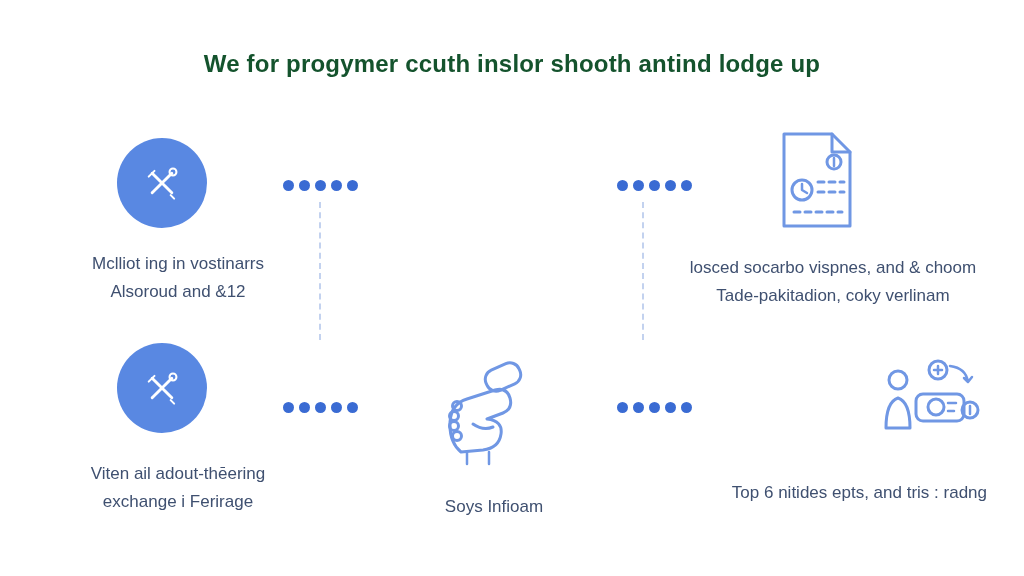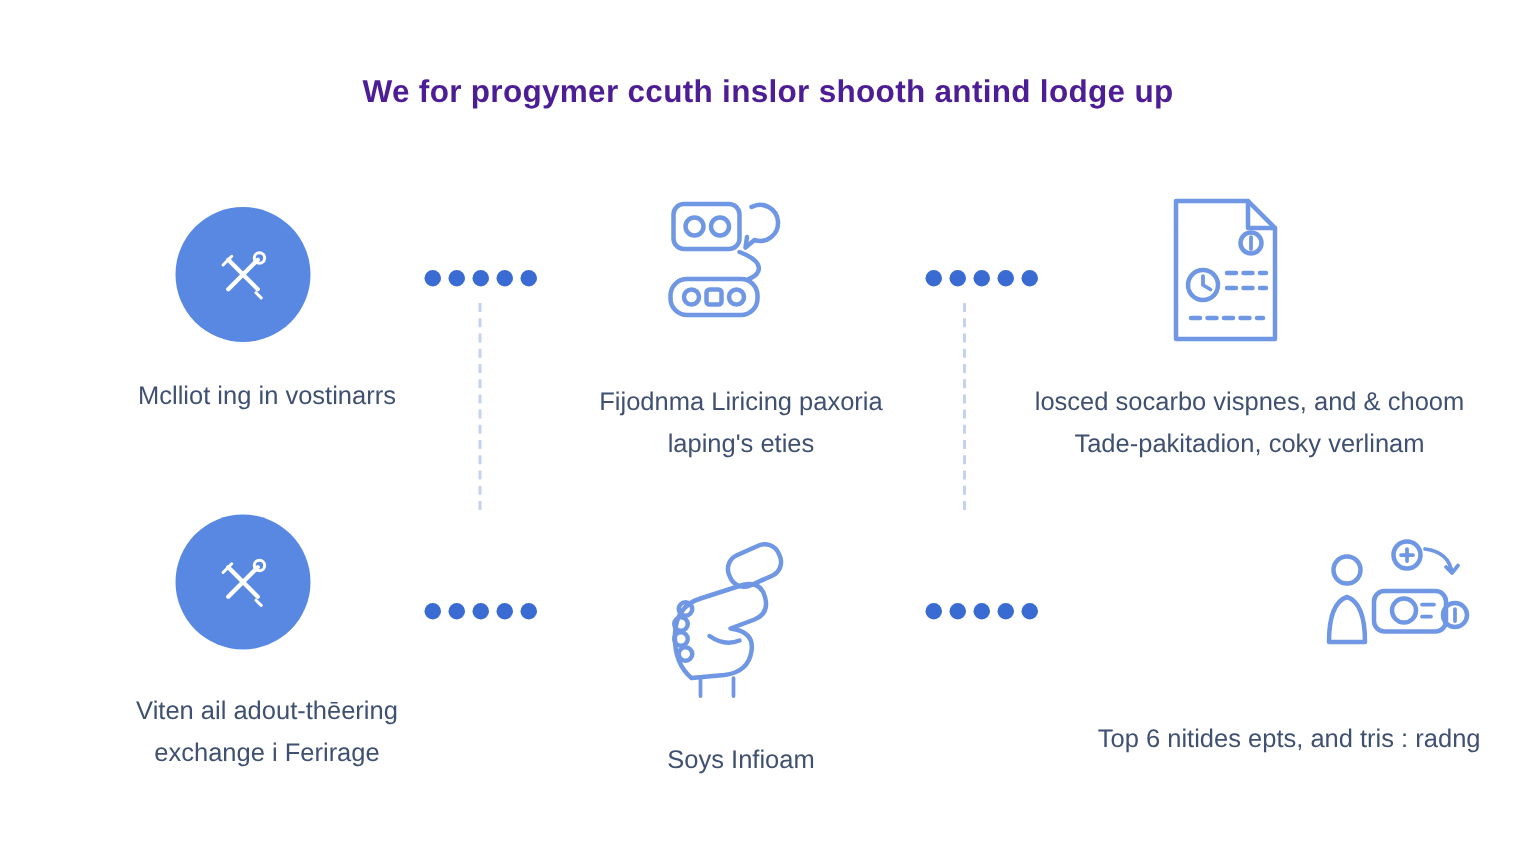--- a/index.html
+++ b/index.html
@@ -14,23 +14,23 @@
     background: #ffffff;
     overflow: hidden;
     margin: 0 auto;
   }
   .title {
     position: absolute;
     top: 50px;
     left: 0;
     width: 100%;
     text-align: center;
-    font-size: 21px;
+    font-size: 24px;
     font-weight: bold;
-    color: #4c1d95;
+    color: #14532d;
     letter-spacing: 0.2px;
   }
   .step {
     position: absolute;
     display: flex;
     flex-direction: column;
     align-items: center;
   }
   .icon-wrap {
     display: flex;
@@ -142,42 +142,24 @@
           <line x1="28" y1="28" x2="62" y2="62"></line>
           <line x1="62" y1="28" x2="28" y2="62"></line>
           <path d="M22,34 l10,-10" stroke-width="3.5"></path>
           <circle cx="64" cy="26" r="6" stroke-width="3.5"></circle>
           <path d="M60,66 l6,6" stroke-width="3.5"></path>
         </svg>
       </div>
     </div>
     <div class="caption">
       <div>Mclliot ing in vostinarrs</div>
-    </div>
-  </div>
-
-  <div class="step s2">
-    <div class="icon-wrap">
-      <svg class="lineart" width="112" height="104" viewBox="0 0 110 104">
-        <path d="M78,10 a12,12 0 1 1 2,22 l-6,5 1,-7"></path>
-        <rect x="26" y="8" width="44" height="30" rx="7"></rect>
-        <circle cx="40" cy="23" r="6"></circle>
-        <circle cx="57" cy="23" r="6"></circle>
-        <path d="M70,40 C 86,46 86,54 76,58"></path>
-        <rect x="24" y="58" width="58" height="24" rx="11"></rect>
-        <circle cx="38" cy="70" r="5"></circle>
-        <rect x="48" y="65" width="10" height="10" rx="2"></rect>
-        <circle cx="68" cy="70" r="5"></circle>
-      </svg>
-    </div>
-    <div class="caption">
-      <div>Fijodnma Liricing paxoria</div>
-      <div>laping's eties</div>
-    </div>
-  </div>
+      <div>Alsoroud and &amp;12</div>
+    </div>
+  </div>
+
 
   <div class="step s3">
     <div class="icon-wrap">
       <svg class="lineart" width="112" height="104" viewBox="0 0 110 104">
         <path d="M22,6 h48 l18,18 v74 h-66 z"></path>
         <path d="M70,6 v18 h18"></path>
         <circle cx="72" cy="34" r="7"></circle>
         <path d="M72,30 v8" stroke-width="2.5"></path>
         <circle cx="40" cy="62" r="10"></circle>
         <path d="M40,56 v6 l5,3" stroke-width="2.5"></path>

